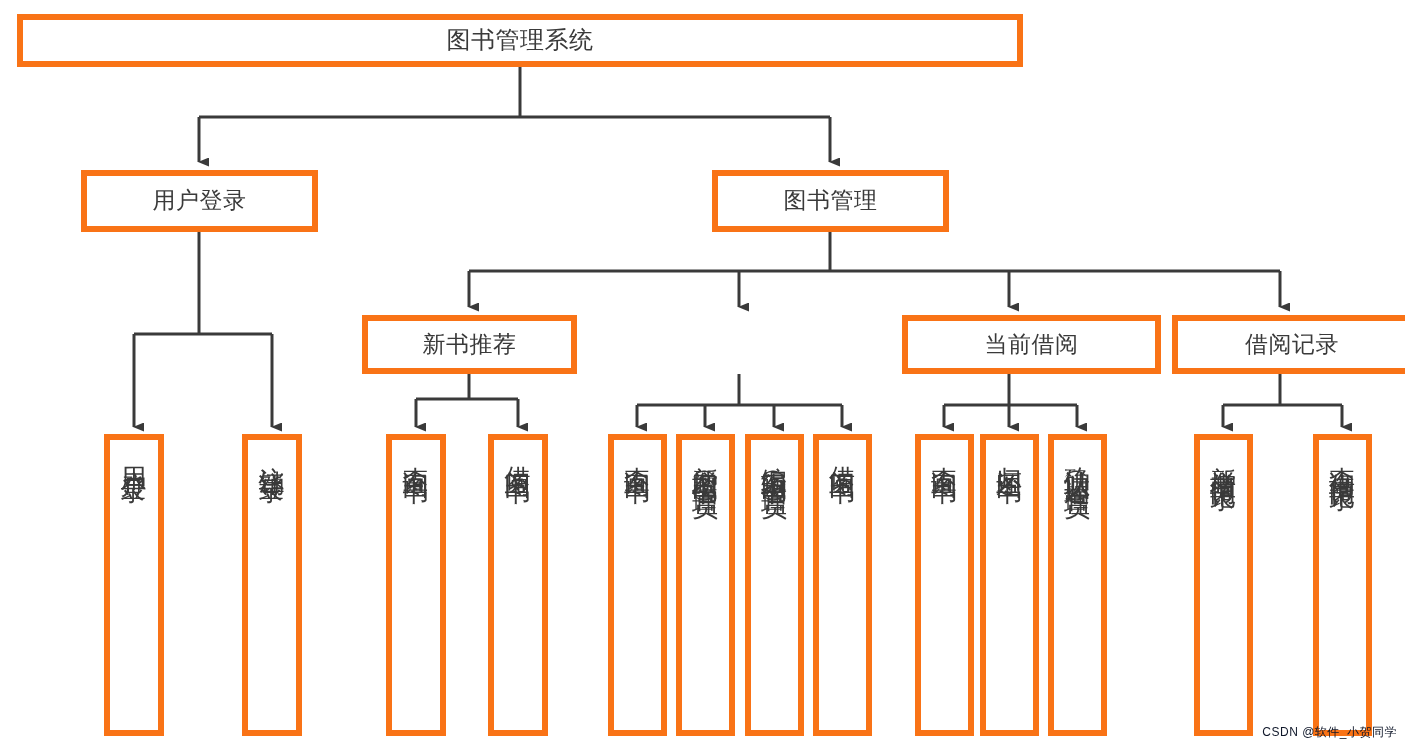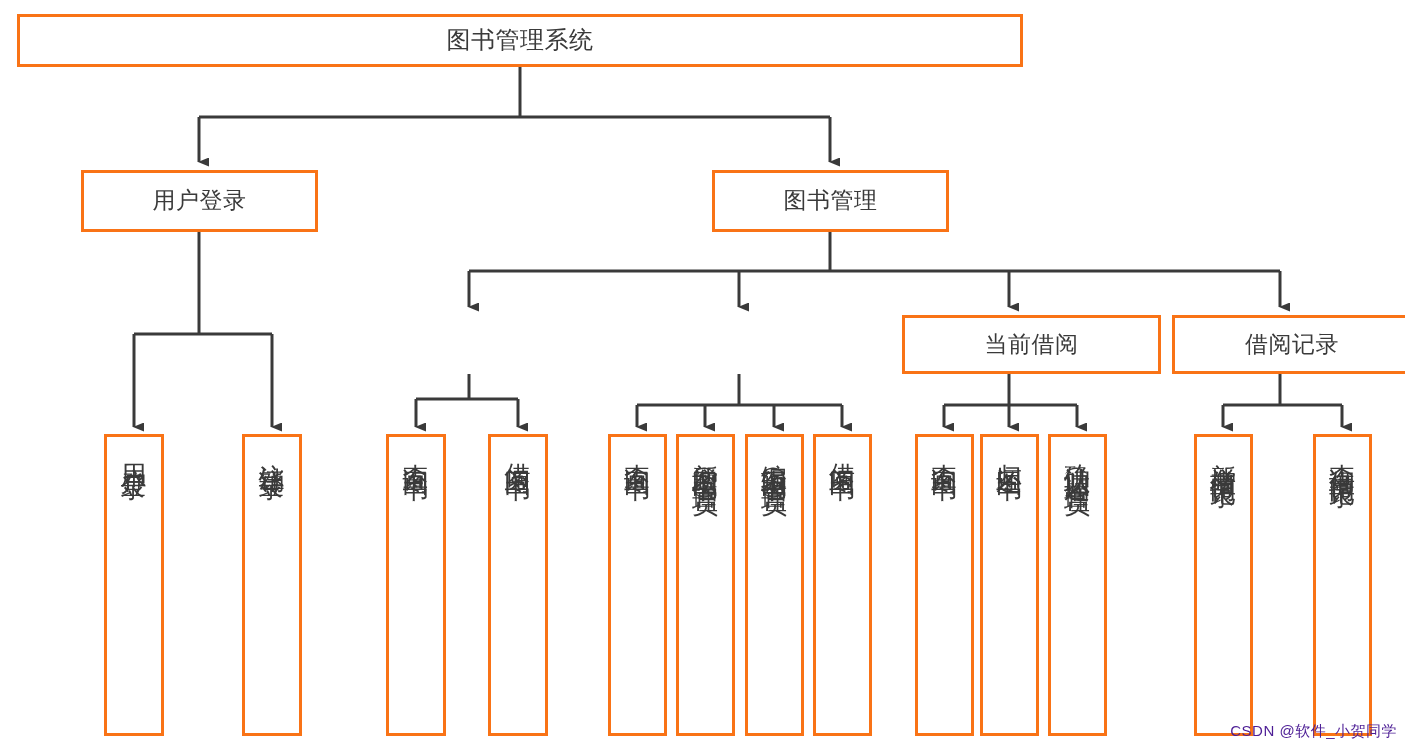--- a/index.html
+++ b/index.html
@@ -21,21 +21,21 @@
     position: absolute;
     left: 0;
     top: 0;
     width: 1405px;
     height: 747px;
     pointer-events: none;
   }
   .node {
     position: absolute;
     box-sizing: border-box;
-    border: 3px solid #f97316;
+    border: 6px solid #f97316;
     background: #ffffff;
     display: flex;
     align-items: center;
     justify-content: center;
     color: #3a3a3a;
   }
   .node-label {
     display: block;
     text-align: center;
     line-height: 1.12;
@@ -61,22 +61,22 @@
     text-orientation: upright;
     font-size: 26px;
     line-height: 1;
     letter-spacing: 4px;
     white-space: nowrap;
   }
   #watermark {
     position: absolute;
     right: 8px;
     bottom: 6px;
-    font-size: 15px;
-    color: #4c1d95;
+    font-size: 12px;
+    color: #0f172a;
     letter-spacing: 0.5px;
     user-select: none;
     white-space: nowrap;
   }
 </style>
 </head>
 <body>
 
 <div id="diagram-root">
 
@@ -134,20 +134,23 @@
     <span class="node-label">图书管理系统</span>
   </div>
 
   <div class="node horiz" style="left:81px; top:170px; width:237px; height:62px;">
     <span class="node-label">用户登录</span>
   </div>
   <div class="node horiz" style="left:712px; top:170px; width:237px; height:62px;">
     <span class="node-label">图书管理</span>
   </div>
 
+  <div class="node horiz" style="left:362px; top:315px; width:215px; height:59px;">
+    <span class="node-label">新书推荐</span>
+  </div>
   <div class="node horiz" style="left:902px; top:315px; width:259px; height:59px;">
     <span class="node-label">当前借阅</span>
   </div>
   <div class="node horiz" style="left:1172px; top:315px; width:240px; height:59px;">
     <span class="node-label">借阅记录</span>
   </div>
 
   <div class="node vert" style="left:104px; top:434px; width:60px; height:302px;">
     <span class="node-label">用户登录</span>
   </div>

